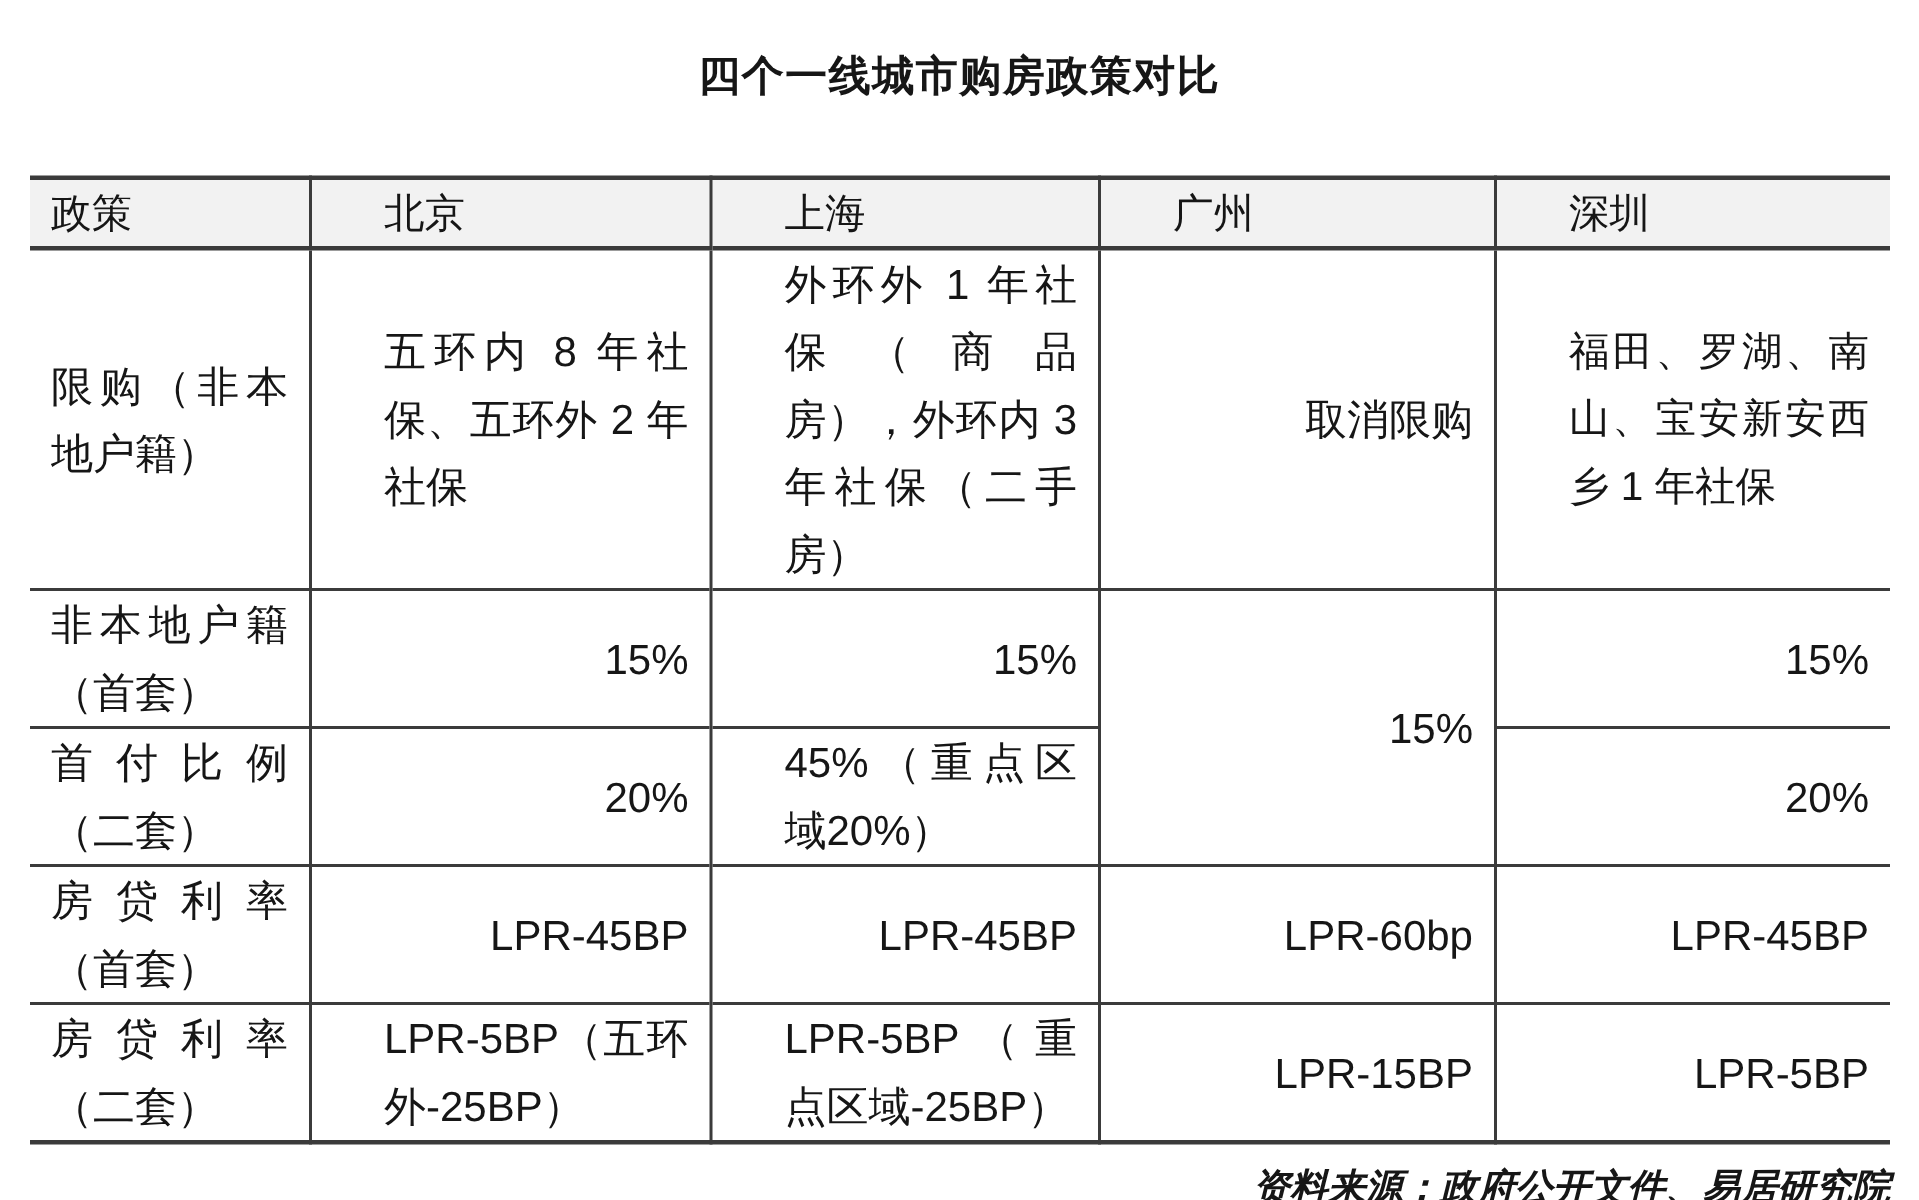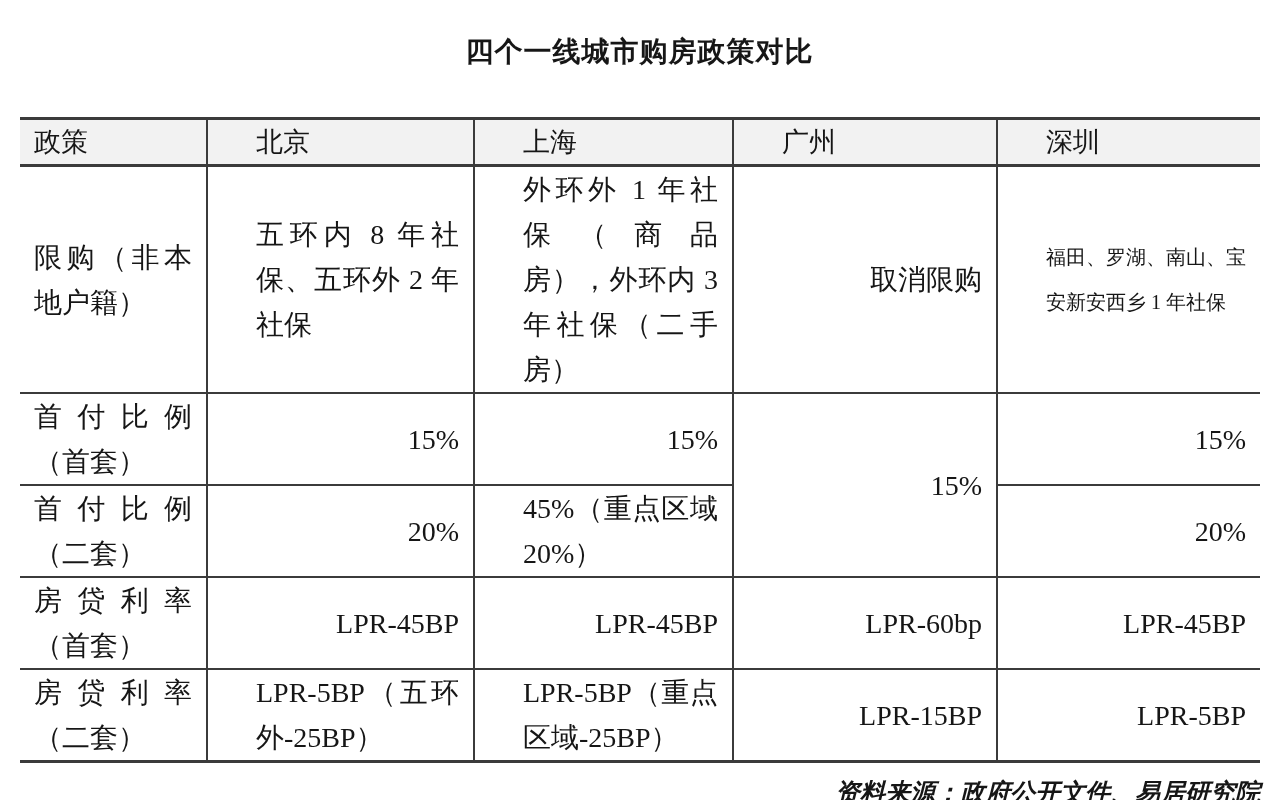--- a/index.html
+++ b/index.html
@@ -19,21 +19,20 @@
     letter-spacing: 1px;
     font-family: "Liberation Serif", serif;
   }
   table.policy {
     margin: 47px 0 0 20px;
     width: 1240px;
     border-collapse: collapse;
     table-layout: fixed;
     border-top: 3px solid #3b3b3b;
     border-bottom: 3px solid #3b3b3b;
-    font-family: Liberation Serif, serif;
   }
   col.c0 { width: 187px; }
   col.c1 { width: 267px; }
   col.c2 { width: 259px; }
   col.c3 { width: 264px; }
   col.c4 { width: 263px; }
   thead th {
     background: #f2f2f2;
     border-bottom: 3px solid #3b3b3b;
     height: 44px;
@@ -57,21 +56,21 @@
   }
   tr.r1 { height: 184px; }
   tr.r2 { height: 90px; }
   tr.r3 { height: 90px; margin-top: 40px; }
   tr.r4 { height: 77px; }
   tr.r5 { height: 92px; }
   td.cjk {
     text-align: justify;
     text-align-last: left;
   }
-  td.small { font-size: 20px; }
+  td.small { font-size: 27px; }
   .source {
     width: 1260px;
     margin-top: 11px;
     text-align: right;
     font-size: 25px;
     line-height: 38px;
     font-weight: 600;
     font-family: "Liberation Serif", serif;
     font-style: italic;
   }
@@ -100,21 +99,21 @@
   </thead>
   <tbody>
     <tr class="r1">
       <td class="cjk">限购（非本地户籍）</td>
       <td class="cjk">五环内 8 年社保、五环外 2 年社保</td>
       <td class="cjk">外环外 1 年社保（商品房），外环内 3 年社保（二手房）</td>
       <td>取消限购</td>
       <td class="cjk small">福田、罗湖、南山、宝安新安西乡 1 年社保</td>
     </tr>
     <tr class="r2">
-      <td class="cjk">首付比例（首套）</td>
+      <td class="cjk">非本地户籍（首套）</td>
       <td>15%</td>
       <td>15%</td>
       <td rowspan="2">15%</td>
       <td>15%</td>
     </tr>
     <tr class="r3">
       <td class="cjk">首付比例（二套）</td>
       <td>20%</td>
       <td class="cjk">45%（重点区域20%）</td>
       <td>20%</td>

